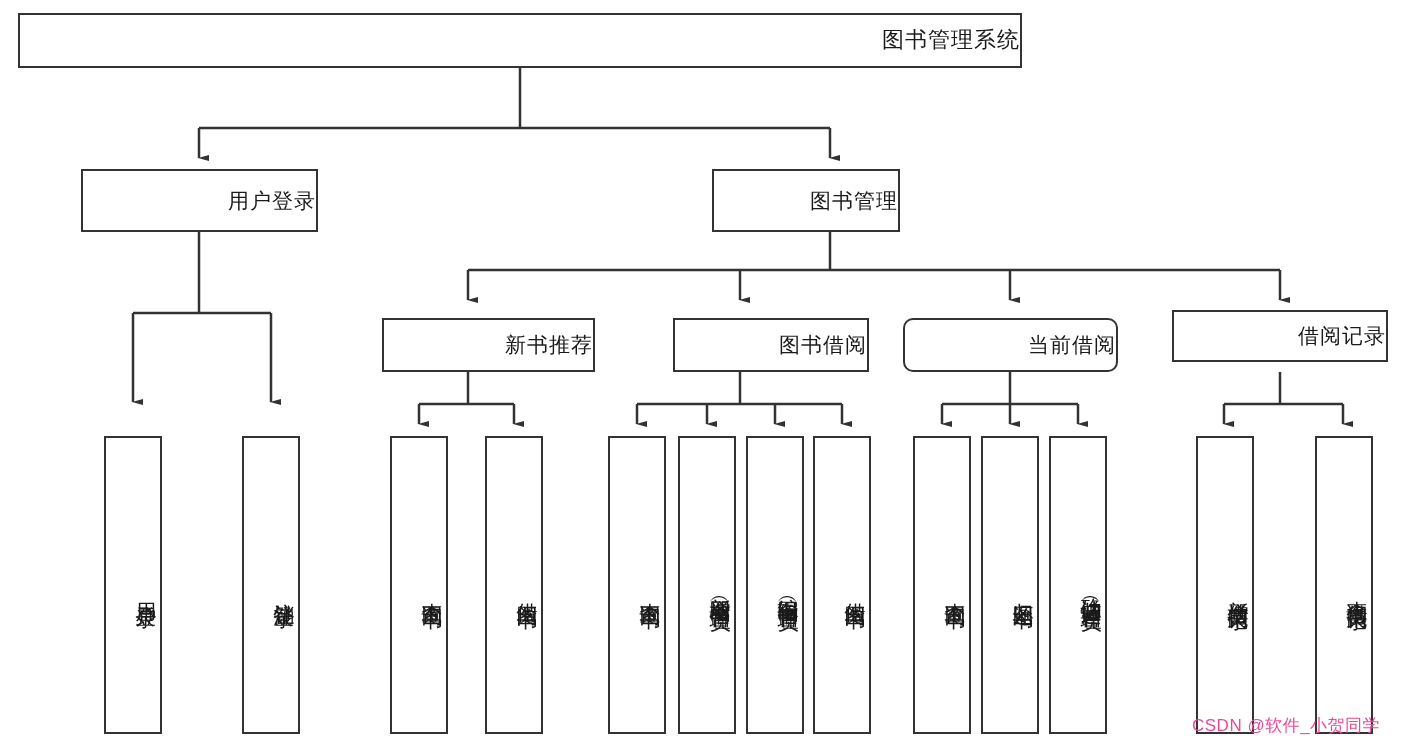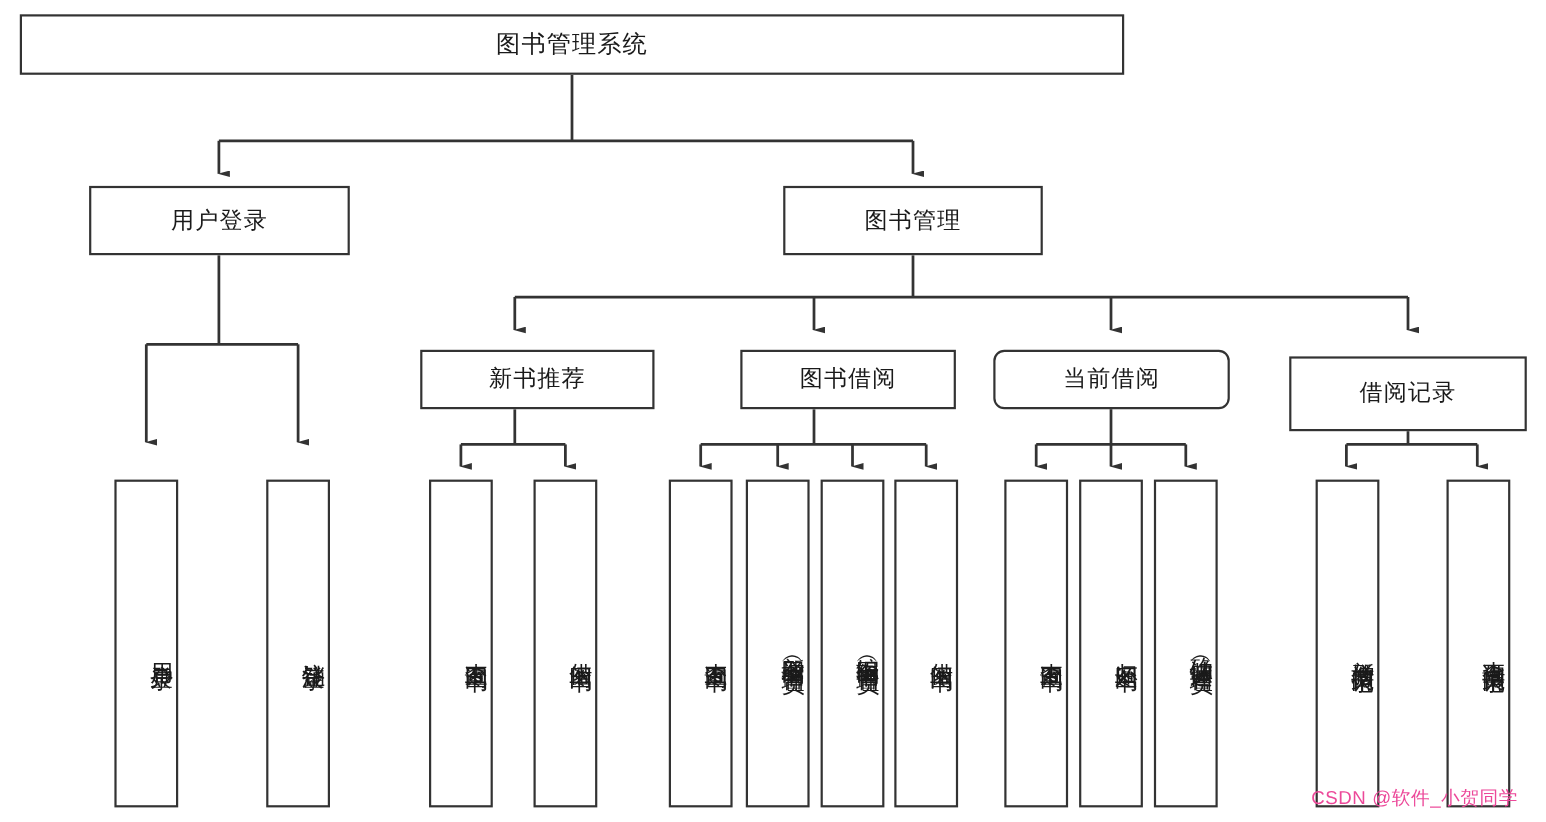--- a/index.html
+++ b/index.html
@@ -24,21 +24,21 @@
     width: 1405px;
     height: 747px;
   }
   .node {
     position: absolute;
     box-sizing: border-box;
     background: #ffffff;
     border: 2.5px solid #333333;
     display: flex;
     align-items: center;
-    justify-content: center;
+    justify-content: flex-end;
     text-align: center;
     color: #1a1a1a;
     z-index: 2;
   }
   .node.horiz {
     font-size: 21px;
     letter-spacing: 1px;
     line-height: 1.2;
   }
   .node.vert {
@@ -123,34 +123,34 @@
     </g>
   </svg>
 
   <div class="node horiz root" style="left:18px; top:13px; width:1004px; height:55px;">
     <span class="nlabel">图书管理系统</span>
   </div>
 
   <div class="node horiz" style="left:81px; top:169px; width:237px; height:63px;">
     <span class="nlabel">用户登录</span>
   </div>
-  <div class="node horiz" style="left:712px; top:169px; width:236px; height:63px;">
+  <div class="node horiz" style="left:712px; top:169px; width:188px; height:63px;">
     <span class="nlabel">图书管理</span>
   </div>
 
   <div class="node horiz" style="left:382px; top:318px; width:213px; height:54px;">
     <span class="nlabel">新书推荐</span>
   </div>
   <div class="node horiz" style="left:633px; top:318px; width:196px; height:54px;margin-left:40px;">
     <span class="nlabel">图书借阅</span>
   </div>
   <div class="node horiz" style="left:903px; top:318px; width:215px; height:54px;border-radius:10px;">
     <span class="nlabel">当前借阅</span>
   </div>
-  <div class="node horiz" style="left:1172px; top:324px; width:216px; height:68px;">
+  <div class="node horiz" style="left:1172px; top:310px; width:216px; height:52px;">
     <span class="nlabel">借阅记录</span>
   </div>
 
   <div class="node vert" style="left:104px; top:436px; width:58px; height:298px;">
     <span class="nlabel">用户登录</span>
   </div>
   <div class="node vert" style="left:242px; top:436px; width:58px; height:298px;">
     <span class="nlabel">注销登录</span>
   </div>
 

